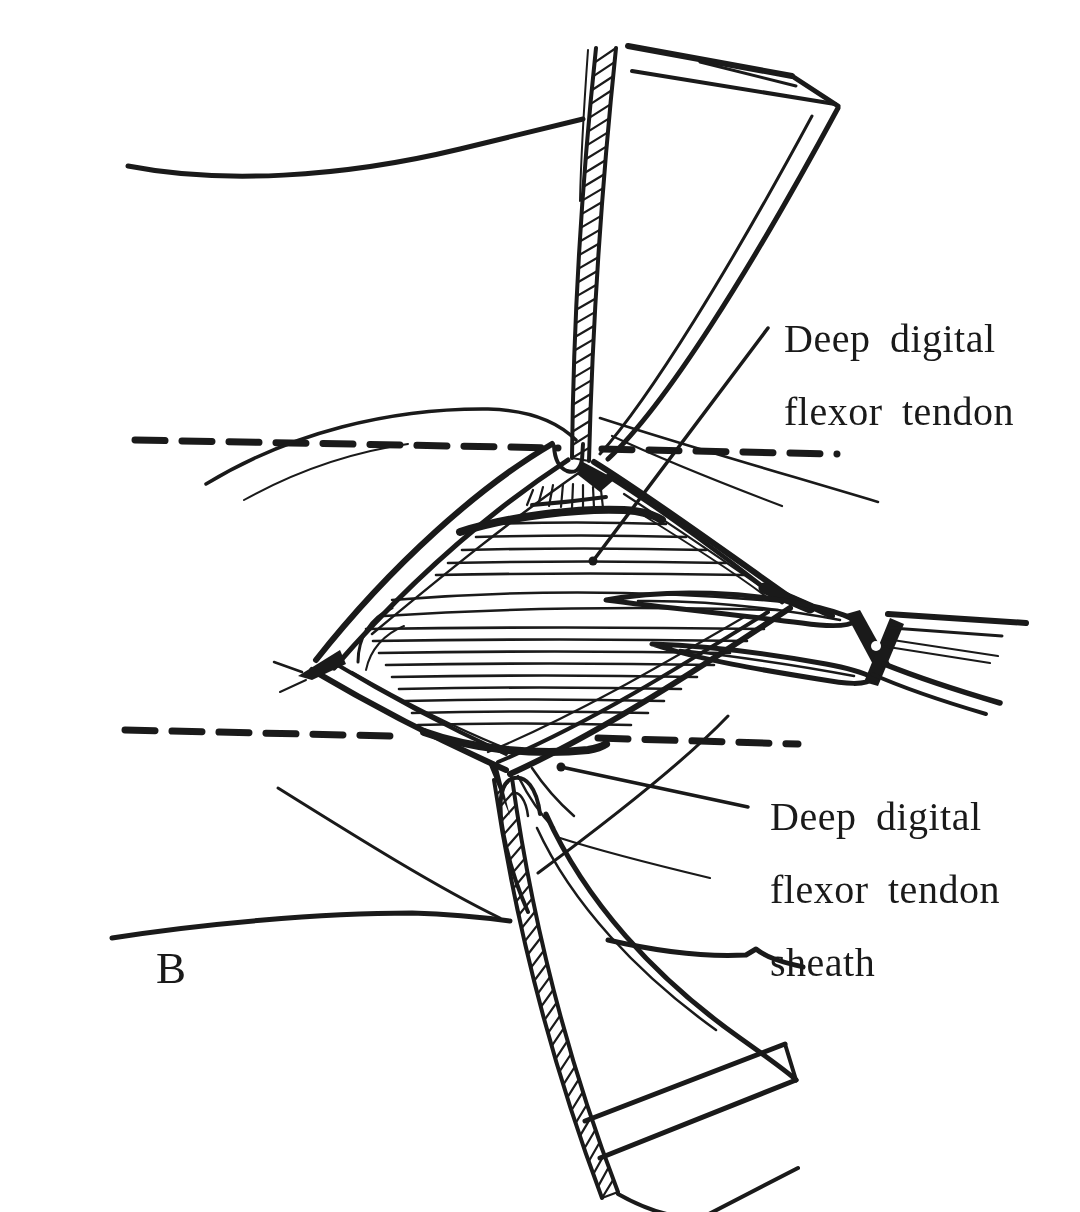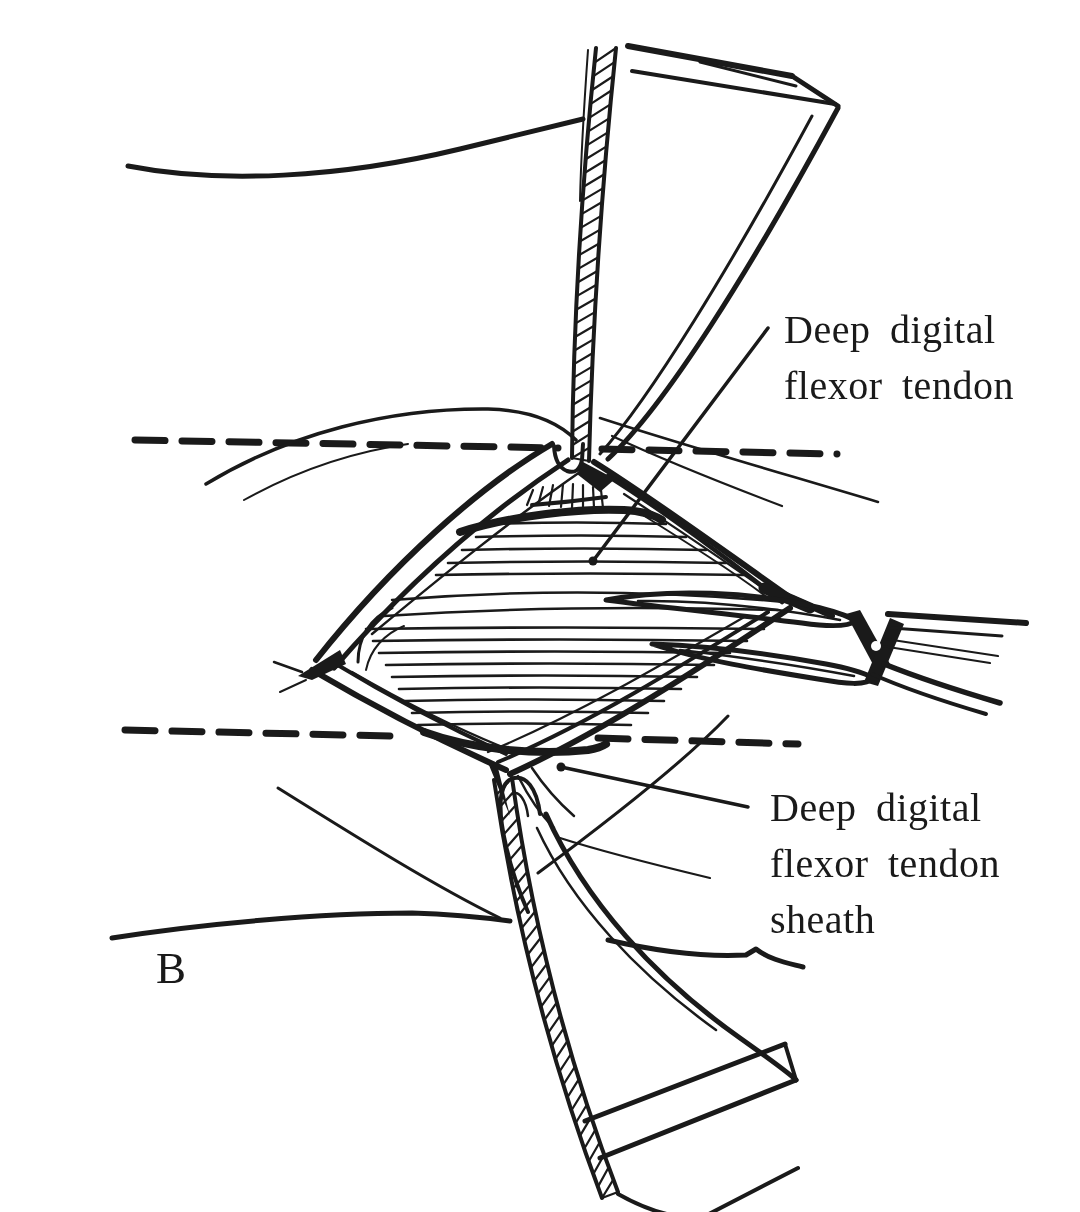--- a/index.html
+++ b/index.html
@@ -11,21 +11,21 @@
   }
   .fig{ position:relative; width:1080px; height:1212px; }
   .fig svg{ position:absolute; left:0; top:0; }
   svg *{ vector-effect:none; }
   .st path, .st line{ stroke:var(--ink); fill:none; stroke-linecap:round; stroke-linejoin:round; }
   .fillink{ fill:var(--ink); stroke:none; }
   .white{ fill:var(--paper); }
   .dash{ stroke-dasharray:30 17; stroke-linecap:butt; }
   .label{
     position:absolute; color:var(--ink);
-    font-size:40px; line-height:56px; white-space:pre-line;
+    font-size:40px; line-height:73px; white-space:pre-line;
     word-spacing:9px; letter-spacing:0.5px;
   }
   .panel-letter{
     position:absolute; color:var(--ink); font-size:45px; line-height:45px;
   }
 </style>
 </head>
 <body>
 
 <figure class="fig">

